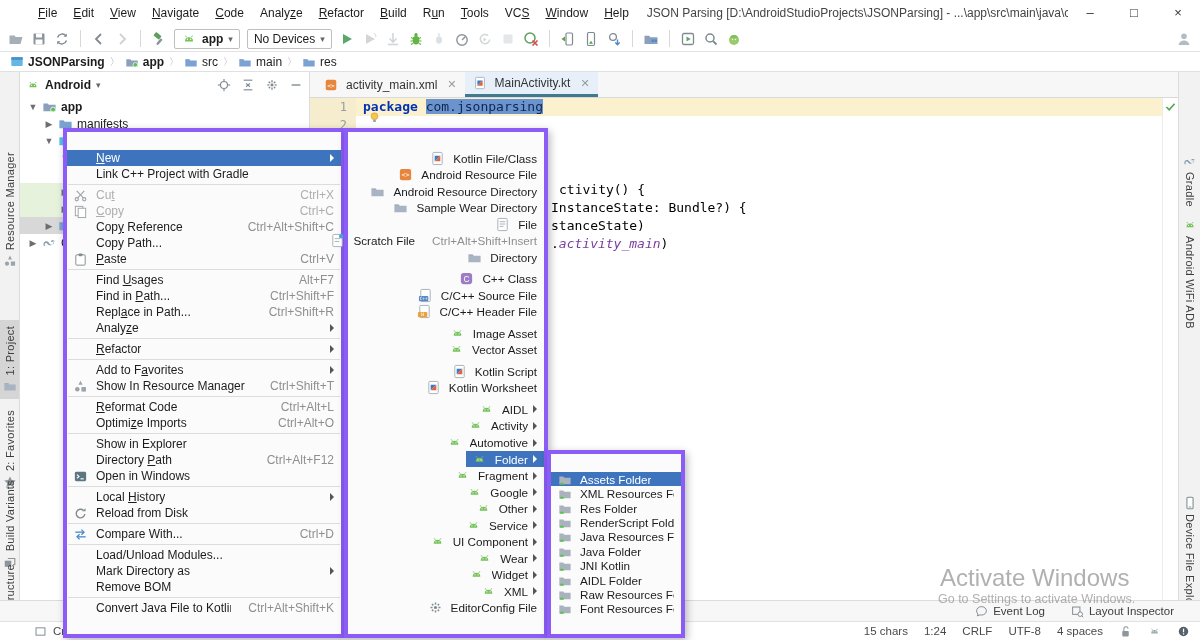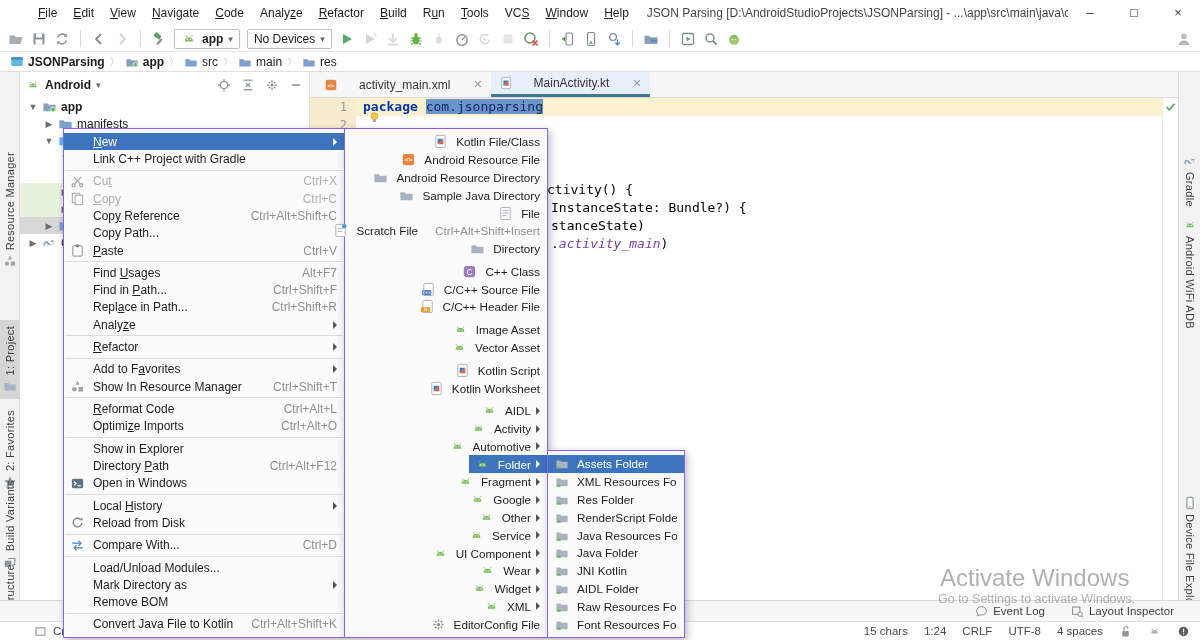--- a/index.html
+++ b/index.html
@@ -48,39 +48,39 @@
   .tree{position:relative;}
   .trow{height:17px;display:flex;align-items:center;gap:4px;white-space:nowrap;}
   .trow .arr{width:10px;text-align:center;color:#6e6e6e;font-size:9px;flex:none;}
   .trow .ic{width:15px;height:15px;}
   .trow.b{font-weight:bold;}
   .hl-green{background:#e6f2dc;}
   .hl-gray{background:#d8d8d8;}
   
   .editor{position:absolute;left:310px;top:72px;width:868px;height:528px;background:#fff;}
   .tabs{height:26px;display:flex;align-items:flex-end;background:#f7f7f7;border-bottom:1px solid #d9d9d9;padding-left:6px;}
-  .tab{display:inline-flex;align-items:center;gap:21px;height:25px;padding:0 8px;color:#333;}
+  .tab{display:inline-flex;align-items:center;gap:8px;height:25px;padding:0 8px;color:#333;}
   .tab .ic{width:14px;height:14px;}
   .tab .x{color:#9a9a9a;font-size:11px;margin-left:2px;}
   .tab.active{background:#e7f0f8;border-bottom:3px solid #41798e;}
   .code{position:relative;height:502px;font-family:"DejaVu Sans Mono",monospace;font-size:13px;}
   .row1bg{position:absolute;left:0;top:0;right:16px;height:18px;background:#fbf1ce;}
   .gutter{position:absolute;left:0;top:0;bottom:0;width:46px;border-right:1px solid #e4e4e4;}
   .gut2{position:absolute;left:0;top:0;width:46px;height:36px;background:#f6edcf;}
   .lnum{position:absolute;right:8px;color:#9a9d9f;font-size:12px;}
   .cl{position:absolute;white-space:pre;color:#000;}
   .kw{color:#0033b3;font-weight:bold;}
   .sel{background:#6b94cf;color:#0e2550;}
   .ital{color:#7a3e9d;font-style:italic;}
   .stripe{position:absolute;right:0;top:0;bottom:0;width:16px;border-left:1px solid #ececec;background:#fff;}
   .stripe .ic{position:absolute;left:1px;top:2px;width:13px;height:13px;}
   .bulb{position:absolute;left:58px;top:13px;width:13px;height:13px;}
   
-  .menu{position:absolute;display:flex;flex-direction:column;background:#fbfbfb;border:1px solid #8b5cf6;
-    box-shadow:2px 3px 8px rgba(0,0,0,.28);z-index:60;padding:4px 0;}
+  .menu{position:absolute;display:flex;flex-direction:column;background:#fbfbfb;border:4px solid #8b5cf6;
+    box-shadow:2px 3px 8px rgba(0,0,0,.28);z-index:60;padding:18px 0;}
   .mi{flex:1;display:flex;align-items:center;gap:5px;padding:0 7px 0 6px;min-height:0;cursor:default;}
   .mi .ico{width:18px;height:15px;display:flex;align-items:center;flex:none;}
   .mi .ico .ic{width:15px;height:15px;}
   .mi .lbl{white-space:nowrap;overflow:hidden;}
   .mi .sc{margin-left:auto;color:#8f8f8f;white-space:nowrap;padding-left:12px;}
   .mi .sub{margin-left:auto;width:0;height:0;border-left:4px solid #555;border-top:4px solid transparent;border-bottom:4px solid transparent;flex:none;}
   .mi.hl{background:#3e74bd;color:#fff;}
   .mi.hl .sub{border-left-color:#fff;}
   .mi.dis .lbl,.mi.dis .sc{color:#aeaeae;}
   .msep{flex:none;height:1px;background:#dcdcdc;margin:2px 1px;}
@@ -566,21 +566,21 @@
         <div class="lnum" style="top:2px">1</div>
         <div class="lnum" style="top:20px">2</div>
       </div>
       <span class="ic bulb" id="bulb">
           <svg viewBox="0 0 16 16" xmlns="http://www.w3.org/2000/svg">
             <circle cx="8" cy="6.5" r="4.2" fill="#f7c64a" stroke="#c9a136" stroke-width=".8"></circle>
             <rect x="6.3" y="10.8" width="3.4" height="2.8" rx=".6" fill="#98a0a6"></rect>
           </svg>
         </span>
       <div class="cl" style="left:53px;top:1px"><span class="kw">package</span><span> </span><span class="sel">com.jsonparsing</span></div>
-      <div class="cl" style="left:237px;top:84px">ctivity() {</div>
+      <div class="cl" style="left:249px;top:84px">ctivity() {</div>
       <div class="cl" style="left:241px;top:102px">InstanceState: Bundle?) {</div>
       <div class="cl" style="left:241px;top:120px">stanceState)</div>
       <div class="cl" style="left:241px;top:138px"><span>.</span><span class="ital">activity_main</span><span>)</span></div>
       <div class="stripe">
         <span class="ic" id="check">
             <svg viewBox="0 0 16 16" xmlns="http://www.w3.org/2000/svg">
               <path d="M3 8.6l3.4 3.4L13 4.6" stroke="#57a657" stroke-width="2.1" fill="none"></path>
             </svg>
           </span>
       </div>
@@ -927,21 +927,21 @@
       </div>
       <div class="mi">
         <span class="ico">
           <span class="ic">
             <svg viewBox="0 0 16 16" xmlns="http://www.w3.org/2000/svg">
               <path d="M1.5 4.8h4.6l1.2 1.4h7.2V13H1.5z" fill="#a9b4c2"></path>
               <path d="M1.5 4.8h4.6l.6.7H1.5z" fill="rgba(0,0,0,.15)"></path>
             </svg>
           </span>
         </span>
-        <span class="lbl">Sample Java Directory</span>
+        <span class="lbl">Sample Wear Directory</span>
       </div>
       <div class="mi">
         <span class="ico">
           <span class="ic">
             <svg viewBox="0 0 16 16" xmlns="http://www.w3.org/2000/svg">
               <rect x="3" y="1.5" width="10" height="13" rx="1" fill="#fff" stroke="#a4afb8"></rect>
               <line x1="5" y1="5" x2="11" y2="5" stroke="#a4afb8"></line>
               <line x1="5" y1="7.5" x2="11" y2="7.5" stroke="#a4afb8"></line>
               <line x1="5" y1="10" x2="9" y2="10" stroke="#a4afb8"></line>
             </svg>

